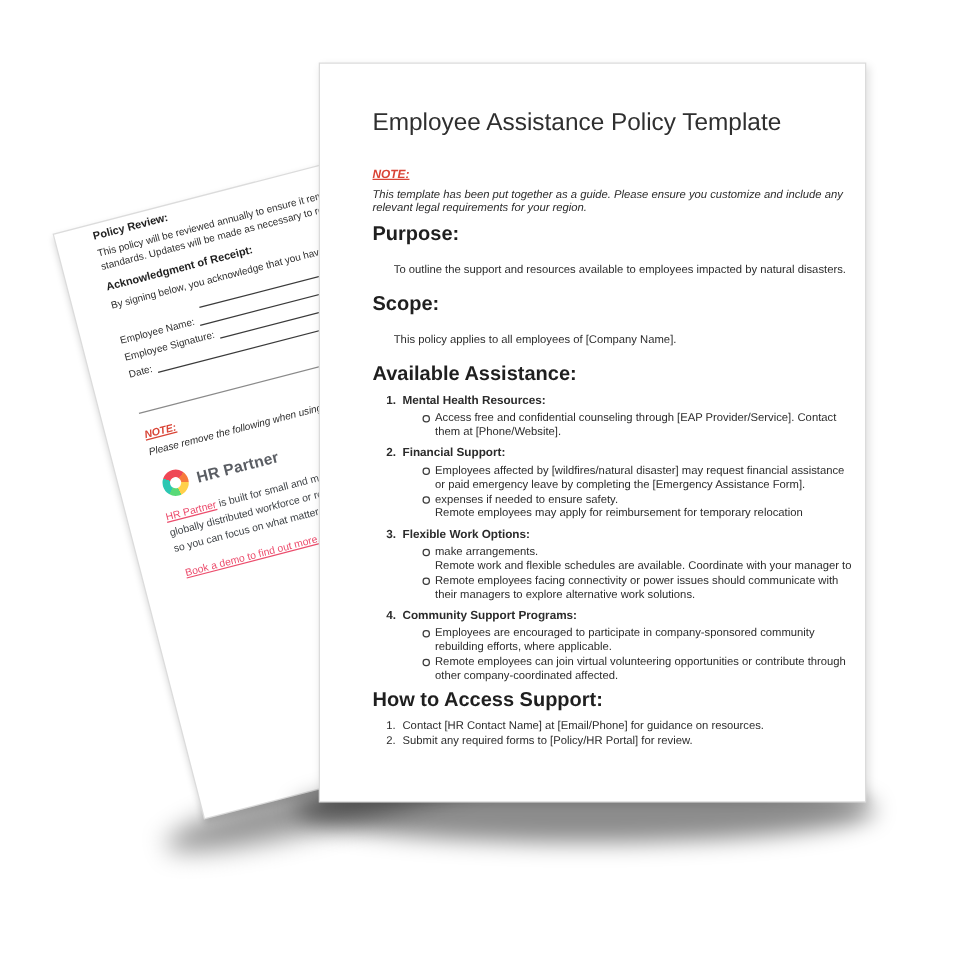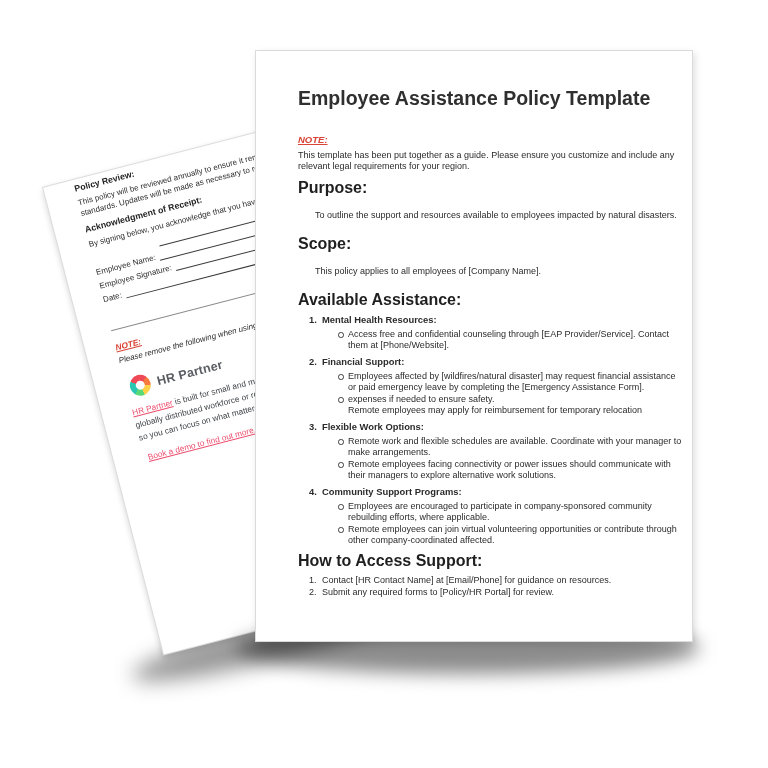--- a/index.html
+++ b/index.html
@@ -16,25 +16,25 @@
     padding:36px 18px 0 42px;box-shadow:2px 3px 7px rgba(0,0,0,0.13);}
 
   
   .shadow-front{position:absolute;left:236px;top:622px;width:464px;height:52px;
     border-radius:50%;background:rgba(0,0,0,0.45);filter:blur(9px);z-index:3;}
   .shadow-back{position:absolute;left:128px;top:620px;width:290px;height:40px;
     border-radius:50%;transform:rotate(-14.5deg);background:rgba(0,0,0,0.40);
     filter:blur(10px);z-index:1;}
 
   
-  .page-front h1{margin:0 0 20px 0;font-size:19.5px;line-height:22px;font-weight:700;
+  .page-front h1{margin:0 0 20px 0;font-size:19.5px;line-height:22px;font-weight:400;
     color:#2f2f2f;white-space:nowrap;}
   .note-label{display:inline-block;color:#d94436;font-weight:bold;font-style:italic;
     text-decoration:underline;font-size:9.5px;line-height:11px;}
-  .note-line{font-size:9px;line-height:11px;white-space:nowrap;}
+  .note-line{font-style:italic;font-size:9px;line-height:11px;white-space:nowrap;}
   .note-block{margin-bottom:0;}
   .note-block .note-line:first-of-type{margin-top:3px;}
   .page-front h3{margin:10px 0 9px 0;font-size:16px;line-height:11px;font-weight:bold;
     color:#1f1f1f;white-space:nowrap;}
   .body-line{font-size:9px;line-height:11px;white-space:nowrap;margin:17px;}
 
   .litem{position:relative;}
   .ltitle{position:relative;margin:6px 0 4px 0;font-weight:bold;font-size:9.4px;
     line-height:11px;padding-left:24px;white-space:nowrap;}
   .ltitle .num{position:absolute;left:11px;font-weight:bold;}
@@ -160,22 +160,22 @@
           <span class="bdot"></span>
         <div class="bl">expenses if needed to ensure safety.</div>
         <div class="bl">Remote employees may apply for reimbursement for temporary relocation</div>
       </div>
     </div>
 
     <div class="litem">
       <div class="ltitle"><span class="num">3.</span><span>Flexible Work Options:</span></div>
       <div class="bullet">
           <span class="bdot"></span>
+        <div class="bl">make arrangements.</div>
         <div class="bl">Remote work and flexible schedules are available. Coordinate with your manager to</div>
-        <div class="bl">make arrangements.</div>
       </div>
       <div class="bullet">
           <span class="bdot"></span>
         <div class="bl">Remote employees facing connectivity or power issues should communicate with</div>
         <div class="bl">their managers to explore alternative work solutions.</div>
       </div>
     </div>
 
     <div class="litem">
       <div class="ltitle"><span class="num">4.</span><span>Community Support Programs:</span></div>

